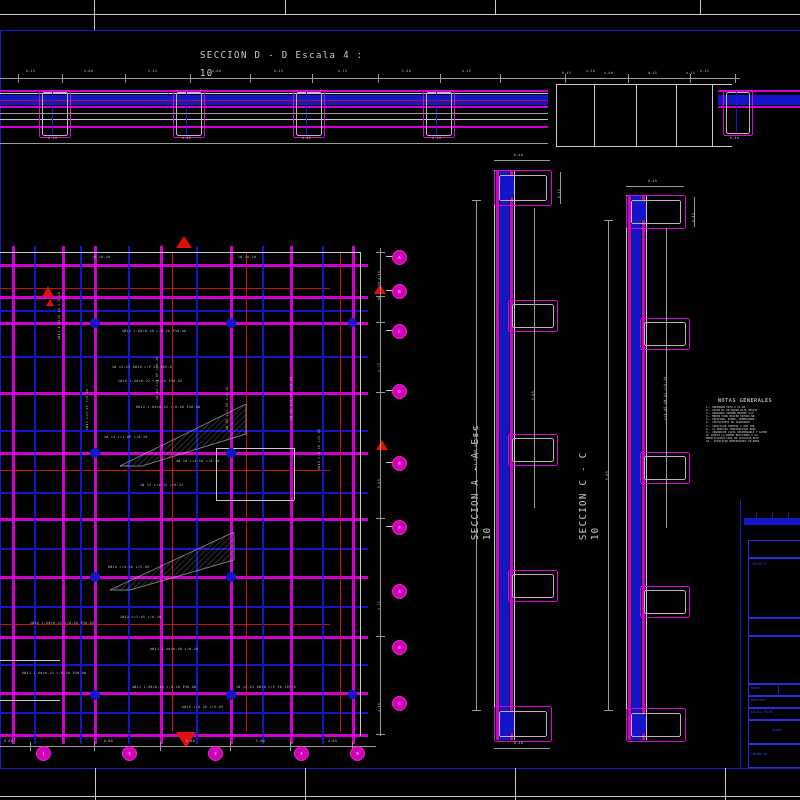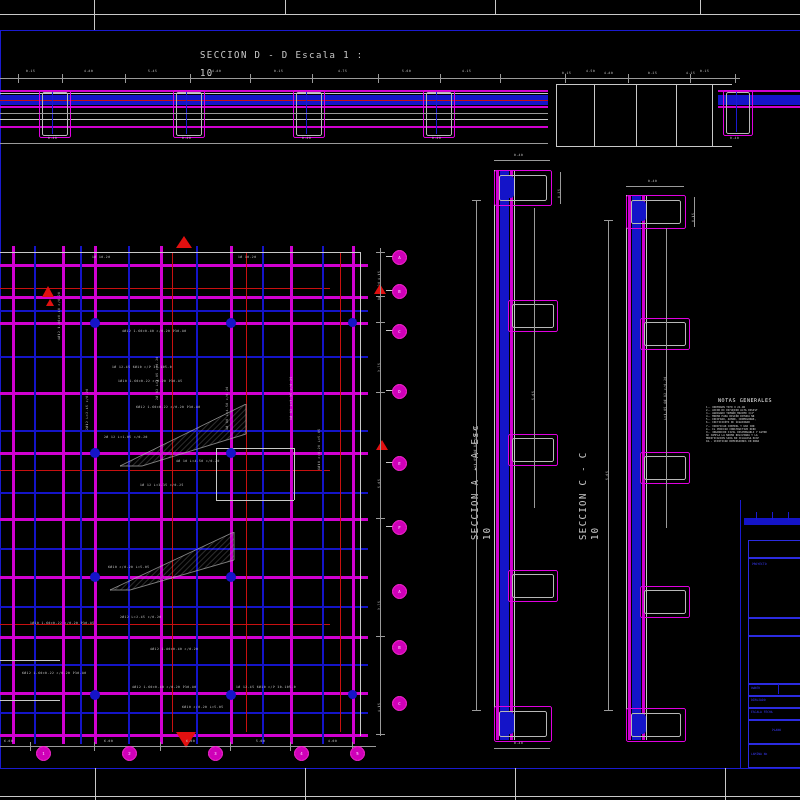--- a/index.html
+++ b/index.html
@@ -64,21 +64,21 @@
   <div class="ln vw" style="left:700px;top:0;height:14px;"></div>
 
   <div class="ln hb" style="left:0;top:768px;width:800px;"></div>
   <div class="ln hw" style="left:0;top:796px;width:800px;"></div>
   <div class="ln vw" style="left:95px;top:768px;height:32px;"></div>
   <div class="ln vw" style="left:305px;top:768px;height:32px;"></div>
   <div class="ln vw" style="left:515px;top:768px;height:32px;"></div>
   <div class="ln vw" style="left:725px;top:768px;height:32px;"></div>
   <div class="ln vb" style="left:0;top:30px;height:738px;"></div>
 
-  <div class="txt t9" style="left:200px;top:50px;">SECCION D - D   Escala 1 :</div>
+  <div class="txt t9" style="left:200px;top:50px;">SECCION D - D   Escala 4 :</div>
   <div class="txt t9" style="left:200px;top:68px;">10</div>
 
   <div class="dim" style="left:0;top:78px;width:740px;"></div>
   <div class="dimv" style="left:18px;top:74px;height:9px;"></div>
   <div class="dimv" style="left:62px;top:74px;height:9px;"></div>
   <div class="dimv" style="left:125px;top:74px;height:9px;"></div>
   <div class="dimv" style="left:190px;top:74px;height:9px;"></div>
   <div class="dimv" style="left:250px;top:74px;height:9px;"></div>
   <div class="dimv" style="left:312px;top:74px;height:9px;"></div>
   <div class="dimv" style="left:378px;top:74px;height:9px;"></div>

